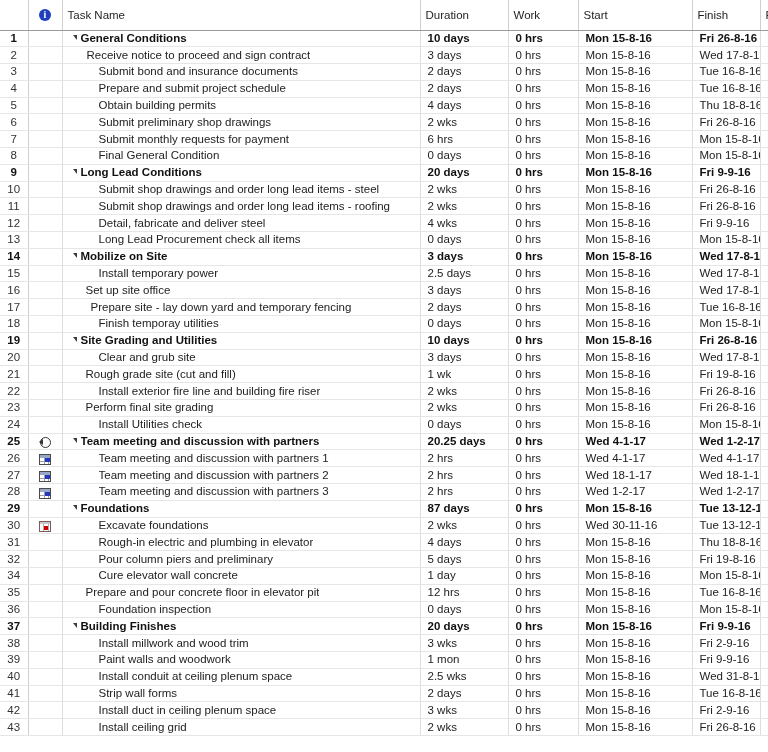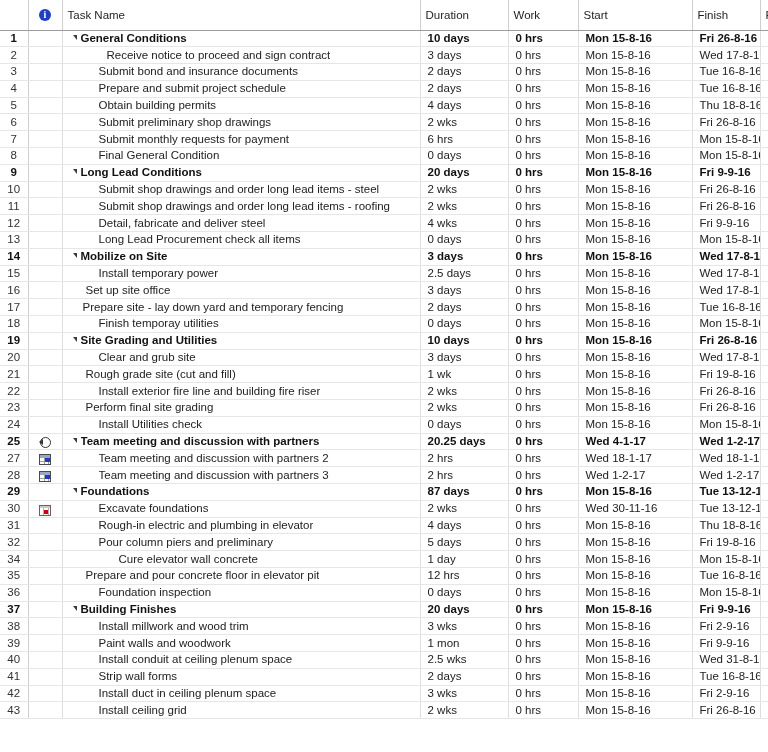--- a/index.html
+++ b/index.html
@@ -192,21 +192,21 @@
           <td class="cell-dur">10 days</td>
           <td class="cell-work">0 hrs</td>
           <td class="cell-start">Mon 15-8-16</td>
           <td class="cell-finish">Fri 26-8-16</td>
           <td class="cell-extra"></td>
         </tr>
         <tr>
           <td class="cell-id">2</td>
           <td class="cell-ind"></td>
           <td class="cell-name">
-            <div class="nm" style="padding-left:44px">
+            <div class="nm" style="padding-left:24px">
               <span class="nm-txt">Receive notice to proceed and sign contract</span>
             </div>
           </td>
           <td class="cell-dur">3 days</td>
           <td class="cell-work">0 hrs</td>
           <td class="cell-start">Mon 15-8-16</td>
           <td class="cell-finish">Wed 17-8-16</td>
           <td class="cell-extra"></td>
         </tr>
         <tr>
@@ -404,21 +404,21 @@
           <td class="cell-dur">3 days</td>
           <td class="cell-work">0 hrs</td>
           <td class="cell-start">Mon 15-8-16</td>
           <td class="cell-finish">Wed 17-8-16</td>
           <td class="cell-extra"></td>
         </tr>
         <tr>
           <td class="cell-id">17</td>
           <td class="cell-ind"></td>
           <td class="cell-name">
-            <div class="nm" style="padding-left:20px">
+            <div class="nm" style="padding-left:28px">
               <span class="nm-txt">Prepare site - lay down yard and temporary fencing</span>
             </div>
           </td>
           <td class="cell-dur">2 days</td>
           <td class="cell-work">0 hrs</td>
           <td class="cell-start">Mon 15-8-16</td>
           <td class="cell-finish">Tue 16-8-16</td>
           <td class="cell-extra"></td>
         </tr>
         <tr>
@@ -529,20 +529,34 @@
               <span class="nm-txt">Team meeting and discussion with partners</span>
             </div>
           </td>
           <td class="cell-dur">20.25 days</td>
           <td class="cell-work">0 hrs</td>
           <td class="cell-start">Wed 4-1-17</td>
           <td class="cell-finish">Wed 1-2-17</td>
           <td class="cell-extra"></td>
         </tr>
         <tr>
+          <td class="cell-id">26</td>
+          <td class="cell-ind"><span class="ic ic-cal"><i class="hdr"></i><i class="g2"></i><i class="g1"></i><i class="g3"></i><i class="blk"></i></span></td>
+          <td class="cell-name">
+            <div class="nm" style="padding-left:36px">
+              <span class="nm-txt">Team meeting and discussion with partners 1</span>
+            </div>
+          </td>
+          <td class="cell-dur">2 hrs</td>
+          <td class="cell-work">0 hrs</td>
+          <td class="cell-start">Wed 4-1-17</td>
+          <td class="cell-finish">Wed 4-1-17</td>
+          <td class="cell-extra"></td>
+        </tr>
+        <tr>
           <td class="cell-id">27</td>
           <td class="cell-ind"><span class="ic ic-cal"><i class="hdr"></i><i class="g2"></i><i class="g1"></i><i class="g3"></i><i class="blk"></i></span></td>
           <td class="cell-name">
             <div class="nm" style="padding-left:36px">
               <span class="nm-txt">Team meeting and discussion with partners 2</span>
             </div>
           </td>
           <td class="cell-dur">2 hrs</td>
           <td class="cell-work">0 hrs</td>
           <td class="cell-start">Wed 18-1-17</td>
@@ -617,21 +631,21 @@
           <td class="cell-dur">5 days</td>
           <td class="cell-work">0 hrs</td>
           <td class="cell-start">Mon 15-8-16</td>
           <td class="cell-finish">Fri 19-8-16</td>
           <td class="cell-extra"></td>
         </tr>
         <tr>
           <td class="cell-id">34</td>
           <td class="cell-ind"></td>
           <td class="cell-name">
-            <div class="nm" style="padding-left:56px">
+            <div class="nm" style="padding-left:36px">
               <span class="nm-txt">Cure elevator wall concrete</span>
             </div>
           </td>
           <td class="cell-dur">1 day</td>
           <td class="cell-work">0 hrs</td>
           <td class="cell-start">Mon 15-8-16</td>
           <td class="cell-finish">Mon 15-8-16</td>
           <td class="cell-extra"></td>
         </tr>
         <tr>

